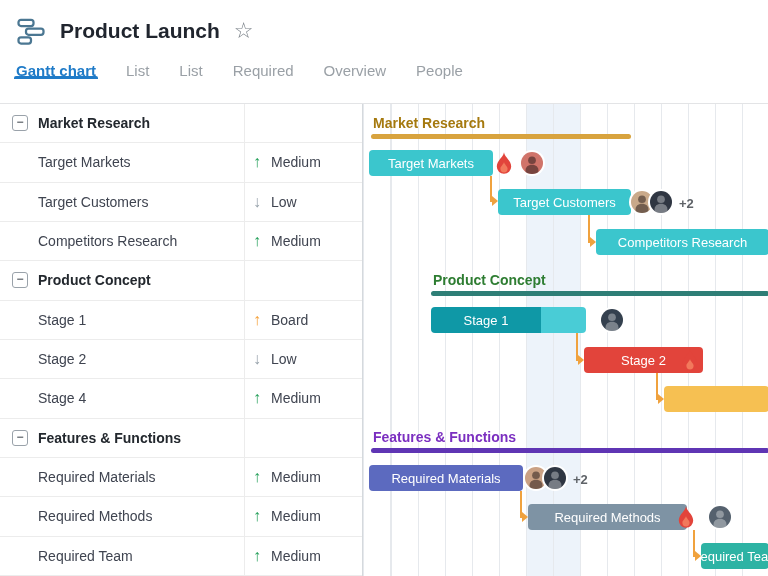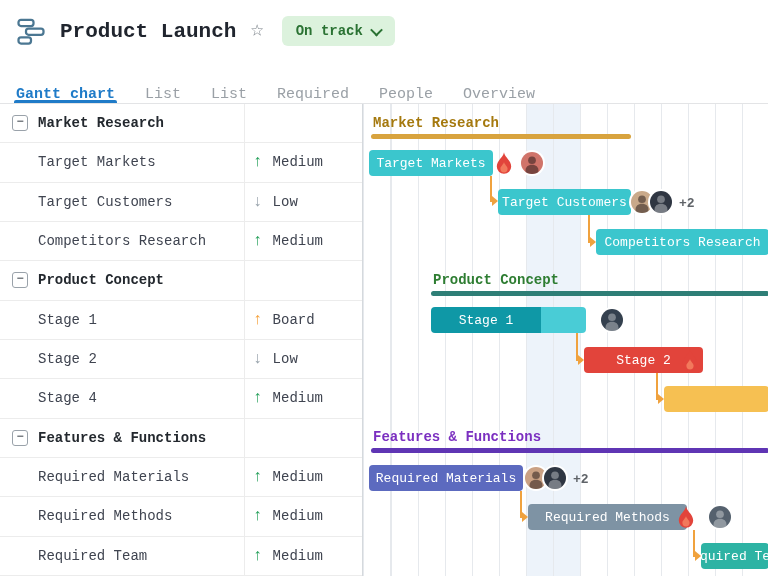--- a/index.html
+++ b/index.html
@@ -1,32 +1,32 @@
 <!DOCTYPE html>
 <html><head>
 <meta charset="utf-8">
 <style>
   html,body{margin:0;padding:0;background:#fff;}
   .screen{position:relative;width:768px;height:576px;background:#fff;overflow:hidden;
-          font-family:Liberation Mono, monospace;color:#3c4043;}
+          font-family:Liberation Sans, sans-serif;color:#3c4043;}
 
   
   .app-header{position:absolute;left:0;top:0;width:768px;height:62px;display:flex;align-items:center;
               padding-left:16px;box-sizing:border-box;background:#fff;}
   .logo{width:30px;height:30px;flex:0 0 auto;}
   .page-title{font-size:21px;font-weight:700;color:#20252e;margin-left:14px;white-space:nowrap;}
   .star{font-size:22px;color:#7d848b;margin-left:14px;cursor:pointer;line-height:1;}
   .status-badge{margin-left:18px;display:flex;align-items:center;gap:9px;background:#dcf2dd;color:#2a7233;
                 padding:7px 14px;border-radius:6px;font-size:14px;font-weight:600;cursor:pointer;}
   .chev{width:7px;height:7px;border-right:2px solid #2a7233;border-bottom:2px solid #2a7233;
         transform:rotate(45deg) translate(-1px,-1px);display:inline-block;}
 
   
   .tabs{position:absolute;left:0;top:62px;width:768px;height:42px;box-sizing:border-box;
-        border-bottom:1px solid #e3e4e6;display:flex;align-items:flex-end;padding-left:16px;gap:30px;}
+        border-bottom:1px solid #e3e4e6;display:flex;align-items:flex-start;padding-left:16px;gap:30px;}
   .tab{font-size:15px;color:#9aa0a6;display:flex;align-items:center;position:relative;cursor:pointer;white-space:nowrap;}
   .tab.active{color:#1f7bc8;font-weight:700;}
   .tab.active::after{content:"";position:absolute;left:-2px;right:-2px;bottom:0;height:3px;background:#1f7bc8;border-radius:2px 2px 0 0;}
 
   
   .task-table{position:absolute;left:0;top:104px;width:362px;height:472px;}
   .t-row{display:flex;height:39.333px;box-sizing:border-box;border-bottom:1px solid #ececec;align-items:stretch;}
   .cell-name{width:245px;box-sizing:border-box;border-right:1px solid #ececec;display:flex;align-items:center;
              padding-left:38px;font-size:14px;color:#3f4450;position:relative;white-space:nowrap;overflow:hidden;}
   .t-row.group .cell-name{font-weight:700;color:#23282e;}
@@ -64,33 +64,29 @@
 <div class="screen">
 
   <div class="app-header">
     <svg class="logo" viewBox="0 0 24 24" fill="none" stroke="#4b7792" stroke-width="1.8" stroke-linejoin="round">
       <rect x="2" y="3" width="12" height="5" rx="2"></rect>
       <rect x="8" y="10" width="14" height="5" rx="2"></rect>
       <rect x="2" y="17" width="10" height="5" rx="2"></rect>
     </svg>
     <div class="page-title">Product Launch</div>
     <div class="star">☆</div>
-    <div class="status-badge">
-      <span>On track</span>
-      <span class="chev"></span>
-    </div>
   </div>
 
   <div class="tabs">
     <div class="tab active">Gantt chart</div>
     <div class="tab">List</div>
     <div class="tab">List</div>
     <div class="tab">Required</div>
+    <div class="tab">Overview</div>
     <div class="tab">People</div>
-    <div class="tab">Overview</div>
   </div>
 
   <div class="task-table">
 
     <div class="t-row group">
       <div class="cell-name">
         <span class="collapse-box">−</span>
         <span>Market Research</span>
       </div>
       <div class="cell-priority"></div>

